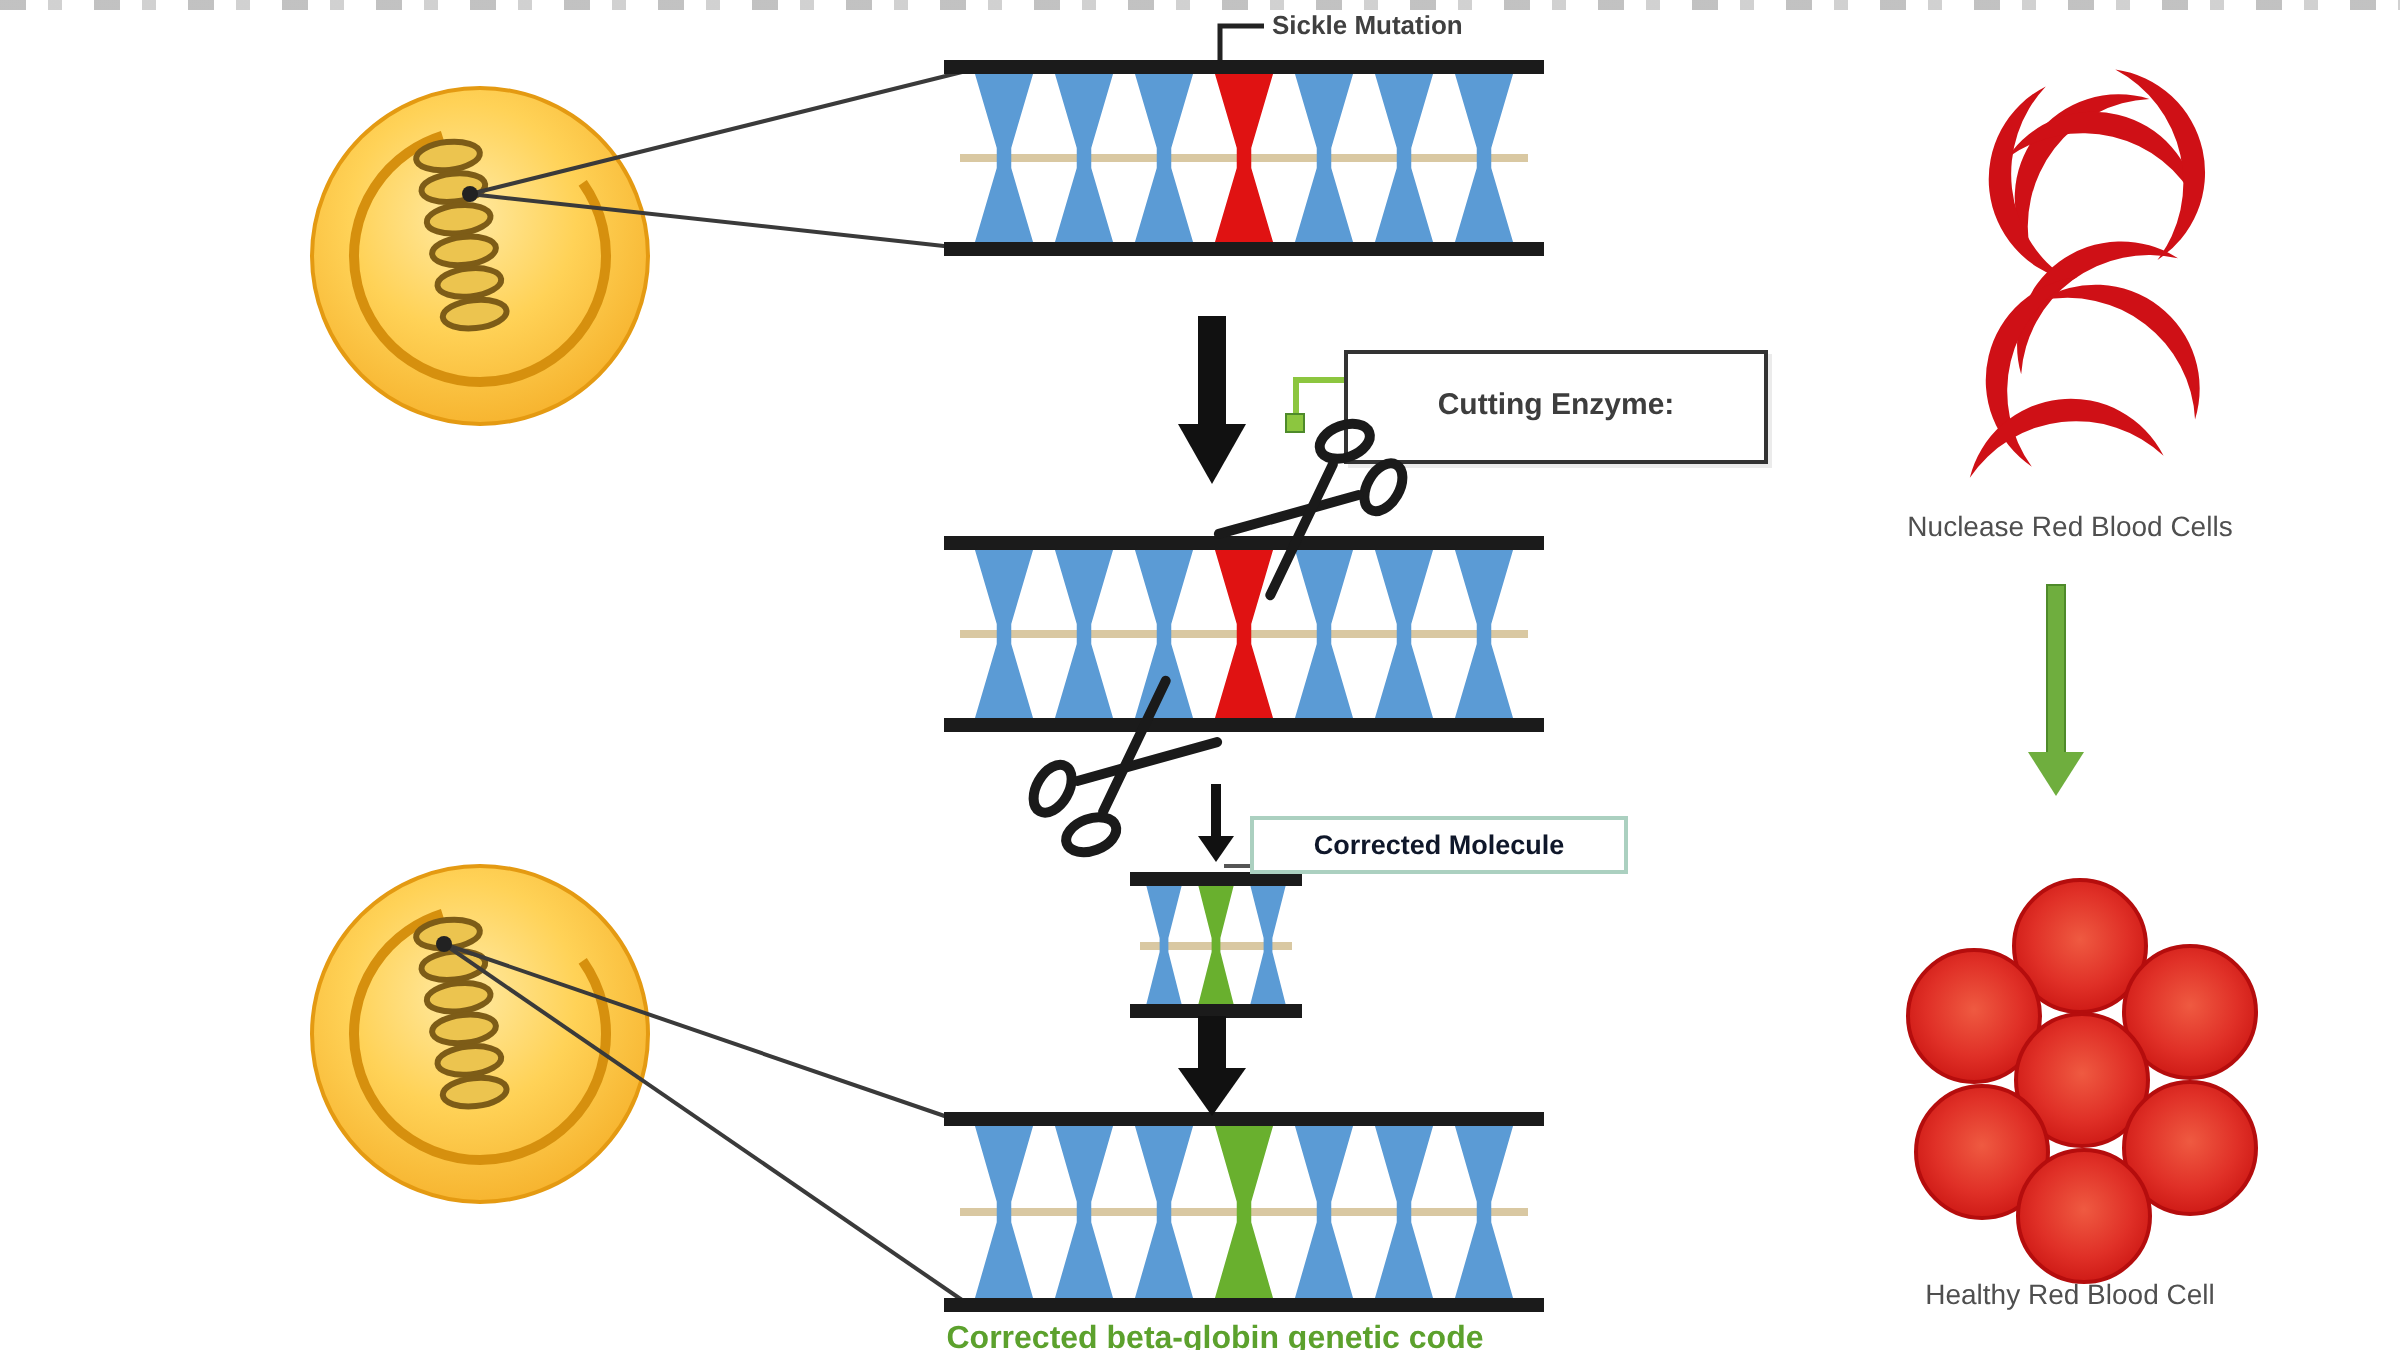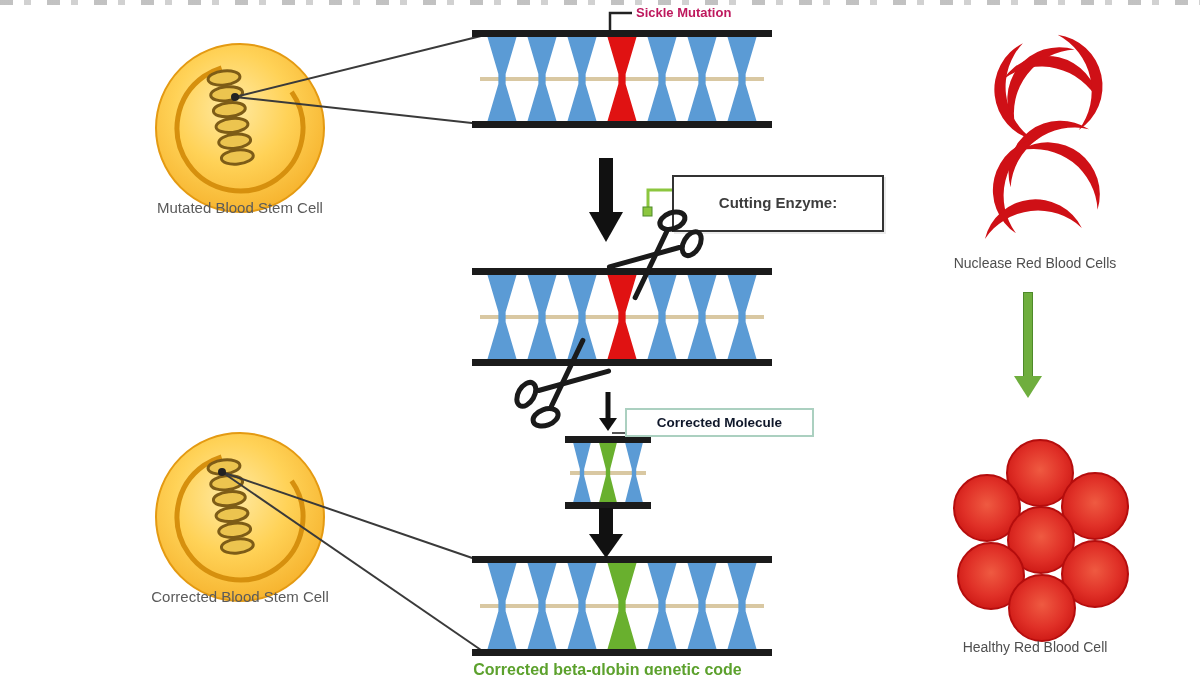--- a/index.html
+++ b/index.html
@@ -27,21 +27,21 @@
   .arrow .head{position:absolute;left:50%;transform:translateX(-50%);width:0;height:0;}
 
   .green-arrow .shaft{background:#6fae3e;border:1px solid #4e8a2a;}
 
   
   .caption{position:absolute;text-align:center;font-weight:bold;}
   .cap-red{color:#e02018;font-size:16px;}
   .cap-green{color:#5ca12d;font-size:16px;}
   .cell-label{position:absolute;text-align:center;color:#5a5a5a;font-size:15px;}
   .rbc-label{position:absolute;text-align:center;color:#4f4f4f;font-size:14px;}
-  .note-red{position:absolute;color:#be185d;font-size:13px;font-weight:600;}
+  .note-red{position:absolute;color:#404040;font-size:13px;font-weight:600;}
 
   
   .lblbox{position:absolute;background:#ffffff;text-align:center;display:flex;flex-direction:column;justify-content:center;}
   .box-enzyme{border:2px solid #333;color:#3d3d3d;font-weight:bold;font-size:15px;line-height:1.35;box-shadow:2px 2px 0 rgba(0,0,0,.08);}
   .box-molecule{border:2px solid #abd0c0;color:#0f172a;font-weight:bold;font-size:13.5px;}
 
   .scissors{position:absolute;z-index:5;}
   svg{overflow:visible;}
   .overlay{position:absolute;top:0;left:0;z-index:1;pointer-events:none;}
   .art{position:absolute;}
@@ -80,42 +80,40 @@
     <circle cx="88" cy="88" r="63" fill="none" stroke="#d6900e" stroke-width="5" pathLength="100" stroke-dasharray="80 20" transform="rotate(-35 88 88)"></circle>
     <g transform="translate(72,38) rotate(-6)">
       <ellipse cx="0" cy="0" rx="16" ry="7" fill="#ecc44f" stroke="#7d5c17" stroke-width="3"></ellipse>
       <ellipse cx="1" cy="16" rx="16" ry="7" fill="#ecc44f" stroke="#7d5c17" stroke-width="3"></ellipse>
       <ellipse cx="2" cy="32" rx="16" ry="7" fill="#ecc44f" stroke="#7d5c17" stroke-width="3"></ellipse>
       <ellipse cx="3" cy="48" rx="16" ry="7" fill="#ecc44f" stroke="#7d5c17" stroke-width="3"></ellipse>
       <ellipse cx="4" cy="64" rx="16" ry="7" fill="#ecc44f" stroke="#7d5c17" stroke-width="3"></ellipse>
       <ellipse cx="5" cy="80" rx="16" ry="7" fill="#ecc44f" stroke="#7d5c17" stroke-width="3"></ellipse>
     </g>
   </svg>
-  <div class="cell-label" style="left:130px;top:199px;width:220px;">Mutated Blood Stem Cell</div>
 
   <svg class="art" style="left:152px;top:429px;" width="176" height="176" viewBox="0 0 176 176">
     <defs>
       <radialGradient id="cellGradB" cx="45%" cy="38%" r="75%">
         <stop offset="0%" stop-color="#ffeaa4"></stop>
           <stop offset="45%" stop-color="#ffd257"></stop>
           <stop offset="100%" stop-color="#f3a81f"></stop>
       </radialGradient>
     </defs>
     <circle cx="88" cy="88" r="84" fill="url(#cellGradB)" stroke="#e49a12" stroke-width="2"></circle>
     <circle cx="88" cy="88" r="63" fill="none" stroke="#d6900e" stroke-width="5" pathLength="100" stroke-dasharray="80 20" transform="rotate(-35 88 88)"></circle>
     <g transform="translate(72,38) rotate(-6)">
       <ellipse cx="0" cy="0" rx="16" ry="7" fill="#ecc44f" stroke="#7d5c17" stroke-width="3"></ellipse>
       <ellipse cx="1" cy="16" rx="16" ry="7" fill="#ecc44f" stroke="#7d5c17" stroke-width="3"></ellipse>
       <ellipse cx="2" cy="32" rx="16" ry="7" fill="#ecc44f" stroke="#7d5c17" stroke-width="3"></ellipse>
       <ellipse cx="3" cy="48" rx="16" ry="7" fill="#ecc44f" stroke="#7d5c17" stroke-width="3"></ellipse>
       <ellipse cx="4" cy="64" rx="16" ry="7" fill="#ecc44f" stroke="#7d5c17" stroke-width="3"></ellipse>
       <ellipse cx="5" cy="80" rx="16" ry="7" fill="#ecc44f" stroke="#7d5c17" stroke-width="3"></ellipse>
     </g>
   </svg>
-  <div class="cell-label" style="left:125px;top:588px;width:230px;">Corrected Blood Stem Cell</div>
 
   <div class="dna big" style="left:478px;top:30px;width:288px;height:98px;z-index:2;">
     <div class="waistband"></div>
     <div class="segs">
         <div class="seg" style="background: rgb(91, 155, 213);"></div>
         <div class="seg" style="background: rgb(91, 155, 213);"></div>
         <div class="seg" style="background: rgb(91, 155, 213);"></div>
         <div class="seg" style="background: rgb(224, 18, 18);"></div>
         <div class="seg" style="background: rgb(91, 155, 213);"></div>
         <div class="seg" style="background: rgb(91, 155, 213);"></div>

